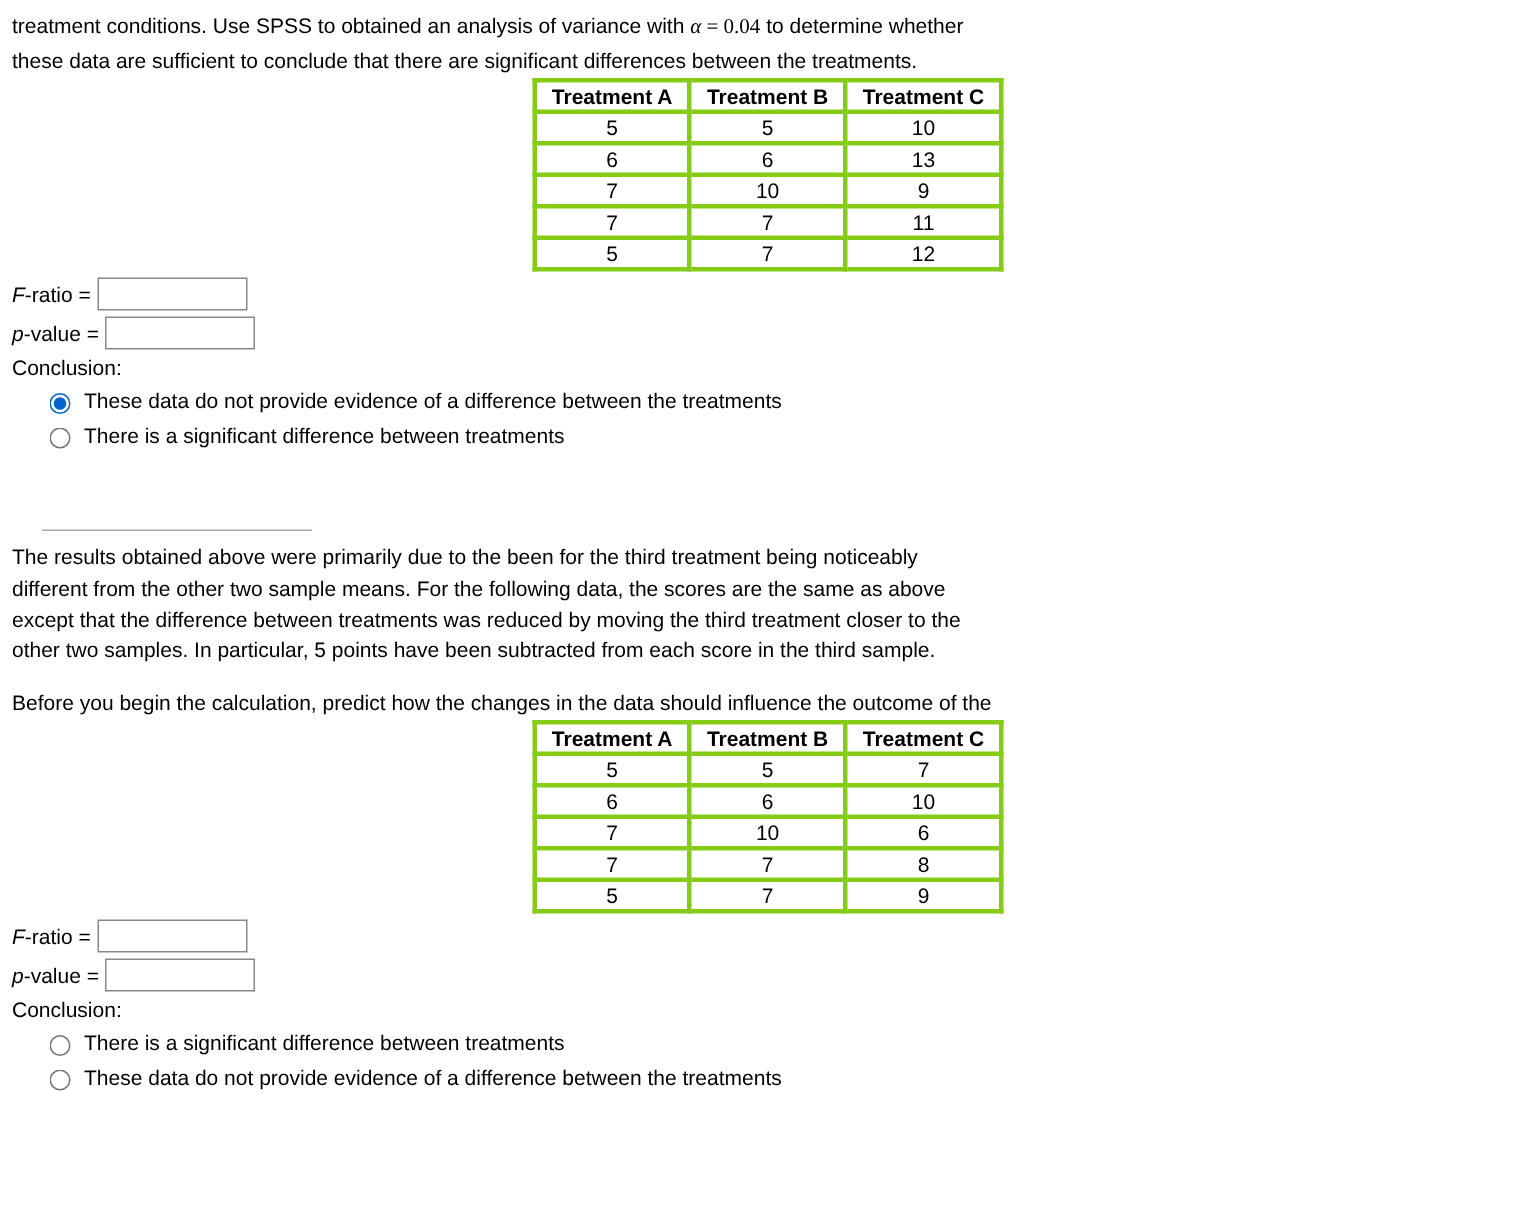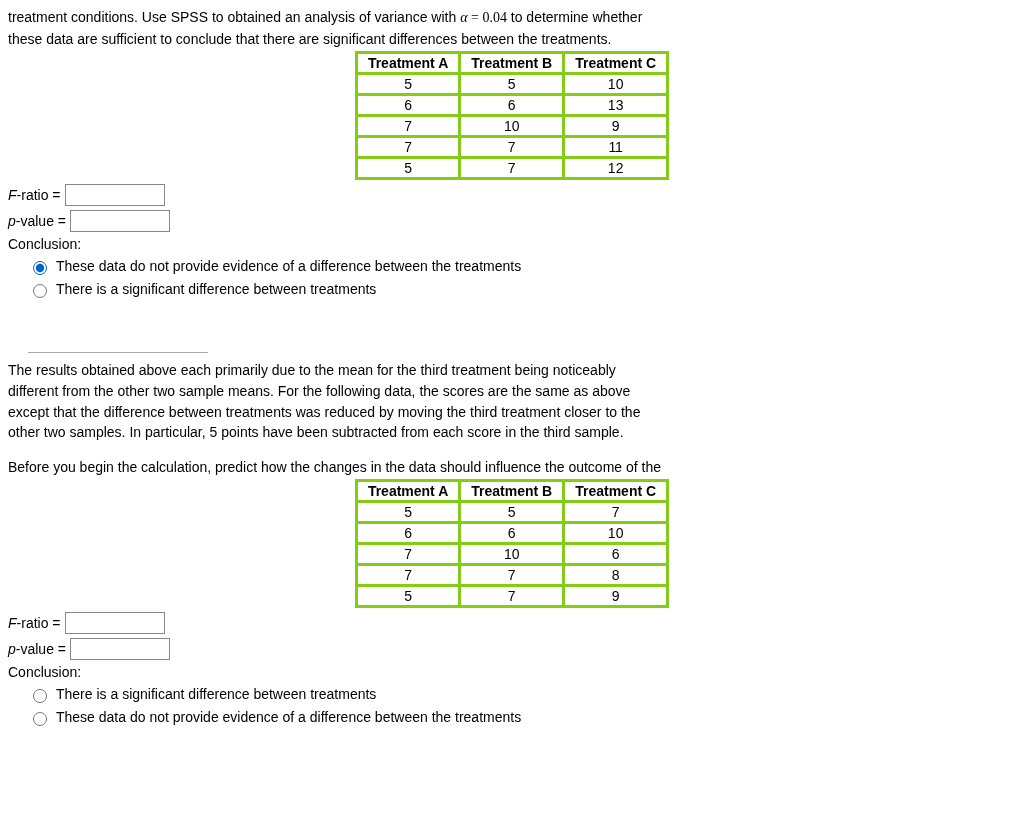--- a/index.html
+++ b/index.html
@@ -148,21 +148,21 @@
 </div>
 <div class="radio-option">
   <input type="radio" name="conc1" style="">
   <span>There is a significant difference between treatments</span>
 </div>
 
 <div class="section-gap"></div>
 <hr class="hr-short">
 
 <div>
-  <div class="prompt-text">The results obtained above each primarily due to the mean for the third treatment being noticeably</div>
+  <div class="prompt-text">The results obtained above were primarily due to the been for the third treatment being noticeably</div>
   <div class="prompt-text">different from the other two sample means. For the following data, the scores are the same as above</div>
   <div class="prompt-text">except that the difference between treatments was reduced by moving the third treatment closer to the</div>
   <div class="prompt-text">other two samples. In particular, 5 points have been subtracted from each score in the third sample.</div>
   <div class="para-gap"></div>
   <div class="prompt-text">Before you begin the calculation, predict how the changes in the data should influence the outcome of the</div>
 </div>
 
 <table class="data-table">
   <thead>
     <tr>

